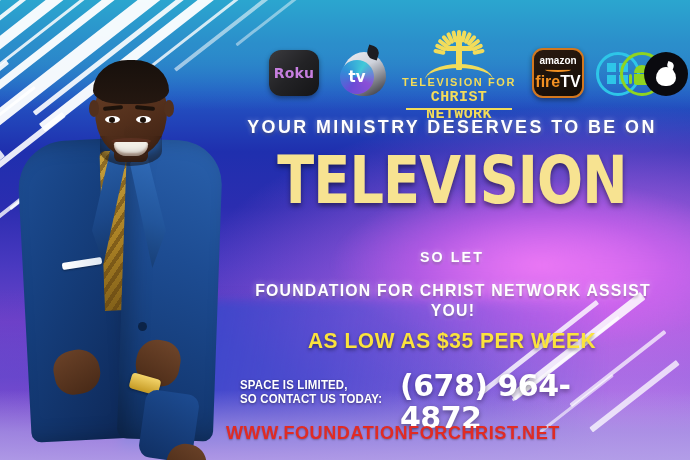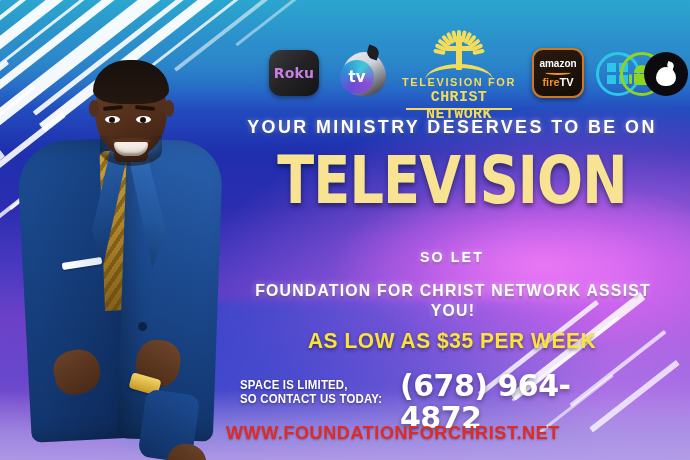--- a/index.html
+++ b/index.html
@@ -231,21 +231,21 @@
     border-radius:11px;
     background:linear-gradient(160deg,#2a1a10 0%,#140d07 100%);
     border:2px solid #d2771f;
     box-shadow:0 2px 5px rgba(0,0,0,.45);
     display:flex; flex-direction:column; align-items:center; justify-content:center;
   }
   .firetv .amz{ color:#fff; font-size:10px; font-weight:bold; line-height:1;
                 font-family:"Liberation Sans",sans-serif; }
   .firetv .sw{ width:26px; height:5px; border-bottom:2px solid #f29022;
                border-radius:0 0 60% 60%; margin:1px 0 2px; }
-  .firetv .ftv{ font-size:11px; font-weight:bold; line-height:1;
+  .firetv .ftv{ font-size:16px; font-weight:bold; line-height:1;
                 font-family:"Liberation Sans",sans-serif; }
   .firetv .ftv i{ color:#f29022; font-style:normal; }
   .firetv .ftv u{ color:#ffffff; text-decoration:none; }
 
   .platforms{ position:absolute; left:592px; top:52px; width:92px; height:44px; }
   .pf{ position:absolute; top:0; width:44px; height:44px; border-radius:50%;
        display:flex; align-items:center; justify-content:center; }
   .pf.win{ left:0; border:3px solid #2ec6e8; }
   .pf.and{ left:24px; border:3px solid #8fd420; }
   .pf.app{ left:48px; background:#0a0a0f; }

